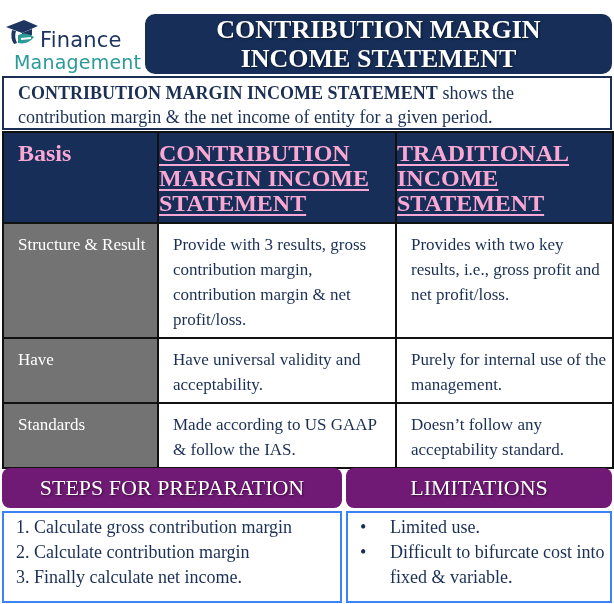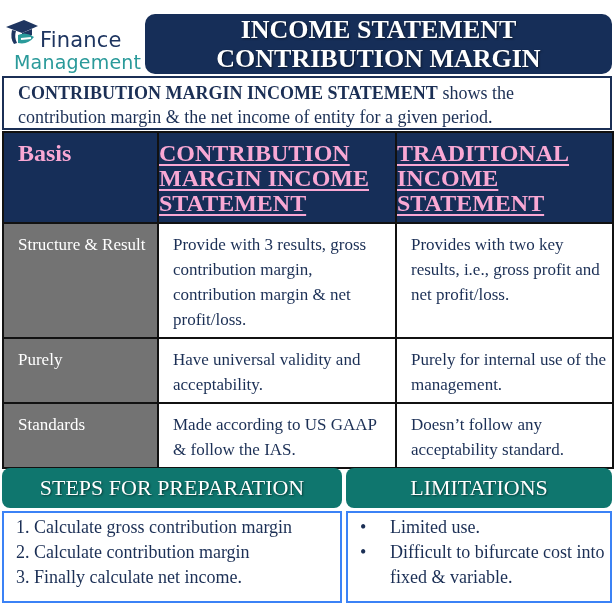--- a/index.html
+++ b/index.html
@@ -23,21 +23,21 @@
     .cmp-table { position: absolute; left: 2px; top: 131px; width: 610px; height: 336px; border-collapse: collapse; table-layout: fixed; }
     .cmp-table td, .cmp-table th { border: 2px solid #111; vertical-align: top; }
     .cmp-table th { background: #162e58; color: #f9a8d4; font-size: 24px; line-height: 25px; font-weight: bold; padding-top: 8px; }
     .cmp-table th.basis { text-align: left; padding-left: 14px; }
     .cmp-table th.col { text-align: left; }
     .cmp-table th.col span { text-decoration: underline; text-underline-offset: 3px; }
     .cmp-table td.rowlabel { background: #737373; color: #ffffff; font-size: 17px; line-height: 25px; padding: 8px 6px 0 14px; }
     .cmp-table td.cell { background: #ffffff; color: #1b2f55; font-size: 17px; line-height: 25px; padding: 8px 6px 0 14px; }
 
     
-    .sec-head { position: absolute; top: 468px; height: 40px; background: #0f766e; color: #ffffff; border-radius: 8px; text-align: center; font-size: 22px; line-height: 40px; text-shadow: 1px 1px 2px rgba(0,0,0,0.5); }
+    .sec-head { position: absolute; top: 468px; height: 40px; background: #701a75; color: #ffffff; border-radius: 8px; text-align: center; font-size: 22px; line-height: 40px; text-shadow: 1px 1px 2px rgba(0,0,0,0.5); }
     .sec-steps { left: 2px; width: 340px; }
     .sec-limits { left: 346px; width: 266px; }
 
     .box { position: absolute; top: 511px; height: 92px; border: 2px solid #3b82f6; font-size: 18px; line-height: 25px; color: #1b2f55; padding-top: 2px; }
     .box-steps { left: 2px; width: 340px; padding-left: 12px; }
     .box-limits { left: 346px; width: 266px; padding-left: 12px; }
     .box-limits li { list-style: none; position: relative; padding-left: 30px; }
     .box-limits li .bullet { position: absolute; left: 0; top: 0; }
     .box-steps div { white-space: nowrap; }
   </style>
@@ -50,22 +50,22 @@
     <path d="M8,13 Q6,22 10,27 L13,26 Q10,20 12,14 Z" fill="#1e3560"></path>
     <path d="M18,16 L28,12 L28,18 Q24,22 18,20 Z" fill="#1e3560"></path>
     <path d="M14,18 Q22,14 30,20 Q24,28 14,26 Z" fill="#2a9a9a"></path>
     <path d="M17,22 L27,21" stroke="#ffffff" stroke-width="2"></path>
   </svg>
   <span class="finance">Finance</span>
   <span class="mgmt">Management</span>
 </div>
 
 <div class="title-banner">
+  <div>CONTRIBUTION MARGIN</div>
   <div>INCOME STATEMENT</div>
-  <div>CONTRIBUTION MARGIN</div>
 </div>
 
 <div class="intro">
   <b>CONTRIBUTION MARGIN INCOME STATEMENT</b><span> shows the contribution margin &amp; the net income of entity for a given period.</span>
 </div>
 
 <table class="cmp-table">
   <colgroup>
     <col style="width:155px">
     <col style="width:238px">
@@ -84,21 +84,21 @@
       <span>INCOME</span><br>
       <span>STATEMENT</span>
     </th>
   </tr>
   <tr style="height:115px">
     <td class="rowlabel">Structure &amp; Result</td>
     <td class="cell">Provide with 3 results, gross contribution margin, contribution margin &amp; net profit/loss.</td>
     <td class="cell">Provides with two key results, i.e., gross profit and net profit/loss.</td>
   </tr>
   <tr style="height:65px">
-    <td class="rowlabel">Purely</td>
+    <td class="rowlabel">Have</td>
     <td class="cell">Have universal validity and acceptability.</td>
     <td class="cell">Purely for internal use of the management.</td>
   </tr>
   <tr style="height:65px">
     <td class="rowlabel">Standards</td>
     <td class="cell">Made according to US GAAP &amp; follow the IAS.</td>
     <td class="cell">Doesn’t follow any acceptability standard.</td>
   </tr>
 </tbody>
   </table>

